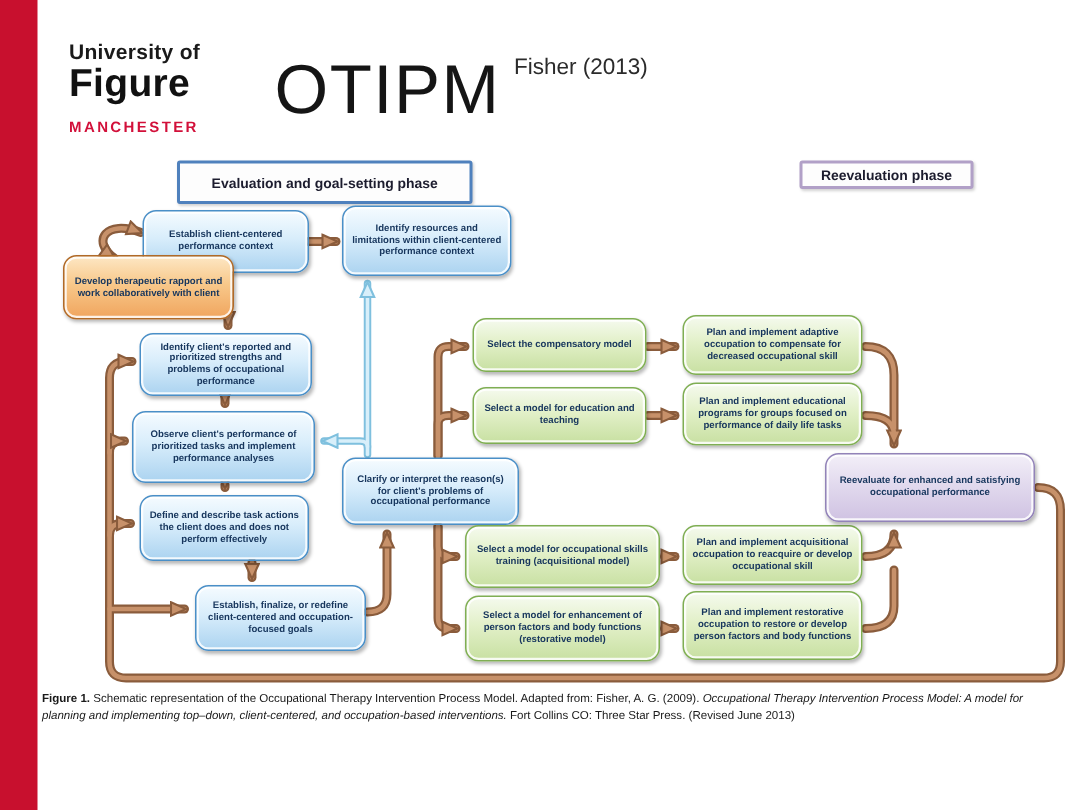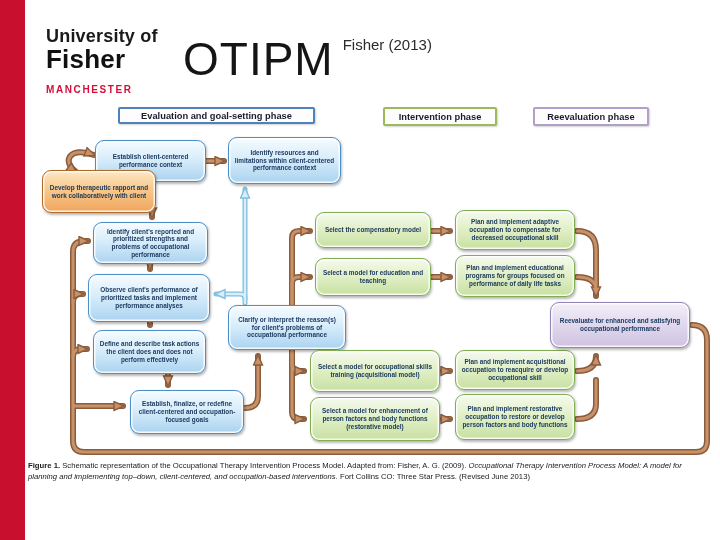--- a/index.html
+++ b/index.html
@@ -2,21 +2,21 @@
 <html><head>
 <meta charset="utf-8">
 <style>
   html,body{margin:0;padding:0;background:#ffffff;}
   .slide{position:relative;width:720px;height:540px;background:#ffffff;overflow:hidden;
          font-family:"Liberation Sans",sans-serif;}
   .redbar{position:absolute;left:0;top:0;width:25px;height:540px;background:#c8102e;}
 
   
   .logo{position:absolute;left:46px;top:27px;line-height:1;}
-  .logo .l1{font-size:18px;font-weight:700;color:#1a1a1a;letter-spacing:.2px;}
+  .logo .l1{font-size:14px;font-weight:700;color:#1a1a1a;letter-spacing:.2px;}
   .logo .l2{font-size:26px;font-weight:800;color:#111;margin-top:1px;letter-spacing:.2px;}
   .logo .l3{font-size:10px;font-weight:700;color:#d2103a;letter-spacing:1.6px;margin-top:13px;}
   .titlerow{position:absolute;left:183px;top:36px;display:flex;}
   .title{font-size:46px;font-weight:500;color:#151515;letter-spacing:1px;line-height:1;}
   .subtitle{font-size:15px;color:#2b2b2b;margin-left:9px;padding-bottom:7px;}
 
   
   .hdr{position:absolute;display:flex;align-items:center;justify-content:center;
        background:#fdfdfd;border:2px solid;border-radius:2px;
        font-size:9.3px;font-weight:700;color:#1c1c2e;box-sizing:border-box;
@@ -49,21 +49,21 @@
   .caption .it{font-style:italic;}
 </style>
 </head>
 <body>
 
 <div class="slide">
   <div class="redbar"></div>
 
   <div class="logo">
     <div class="l1">University of</div>
-    <div class="l2">Fisher</div>
+    <div class="l2">Figure</div>
     <div class="l3">MANCHESTER</div>
   </div>
 
   <div class="titlerow">
     <span class="title">OTIPM</span>
     <span class="subtitle">Fisher (2013)</span>
   </div>
 
   <svg class="wires" width="720" height="540" viewBox="0 0 720 540">
     <defs>
@@ -123,22 +123,21 @@
         <path class="br" d="M692,325 Q707,325 707,340 L707,441 Q707,452 696,452 L84,452 Q73,452 73,441 L73,252 Q73,241 84,241 L88,241" marker-end="url(#mb)"></path>
         <path class="br" d="M73,302 Q73,294 81,294 L83,294" marker-end="url(#mb)"></path>
         <path class="br" d="M73,357 Q73,349 81,349 L87,349" marker-end="url(#mb)"></path>
         <path class="br" d="M73,406 L123,406" marker-end="url(#mb)"></path>
         <path class="br" d="M94,155 C70,146 61,161 76,172" marker-end="url(#mb)" marker-start="url(#mb)"></path>
         <path class="bl" d="M245,303 L245,189" marker-end="url(#ml)"></path>
         <path class="bl" d="M245,298 Q245,294 240,294 L216,294" marker-end="url(#ml)"></path>
       </g>
   </svg>
 
-  <div class="hdr b" style="left:118px;top:107px;width:197px;height:17px;">Evaluation and goal-setting phase</div>
-  <div class="hdr g" style="left:383px;top:107px;width:114px;height:19px;">Intervention phase</div>
+  <div class="hdr b" style="left:118px;top:107px;width:197px;height:29px;">Evaluation and goal-setting phase</div>
   <div class="hdr p" style="left:533px;top:107px;width:116px;height:19px;">Reevaluation phase</div>
 
   <div class="bx blue" style="left:95px;top:140px;width:111px;height:42px;">Establish client-centered performance context</div>
   <div class="bx blue" style="left:228px;top:137px;width:113px;height:47px;">Identify resources and limitations within client-centered performance context</div>
   <div class="bx orange" style="left:42px;top:170px;width:114px;height:43px;">Develop therapeutic rapport and work collaboratively with client</div>
   <div class="bx blue" style="left:93px;top:222px;width:115px;height:42px;">Identify client's reported and prioritized strengths and problems of occupational performance</div>
   <div class="bx blue" style="left:88px;top:274px;width:122px;height:48px;">Observe client's performance of prioritized tasks and implement performance analyses</div>
   <div class="bx blue" style="left:93px;top:330px;width:113px;height:44px;">Define and describe task actions the client does and does not perform effectively</div>
   <div class="bx blue" style="left:130px;top:390px;width:114px;height:44px;">Establish, finalize, or redefine client-centered and occupation-focused goals</div>
   <div class="bx blue" style="left:228px;top:305px;width:118px;height:45px;">Clarify or interpret the reason(s) for client's problems of occupational performance</div>

